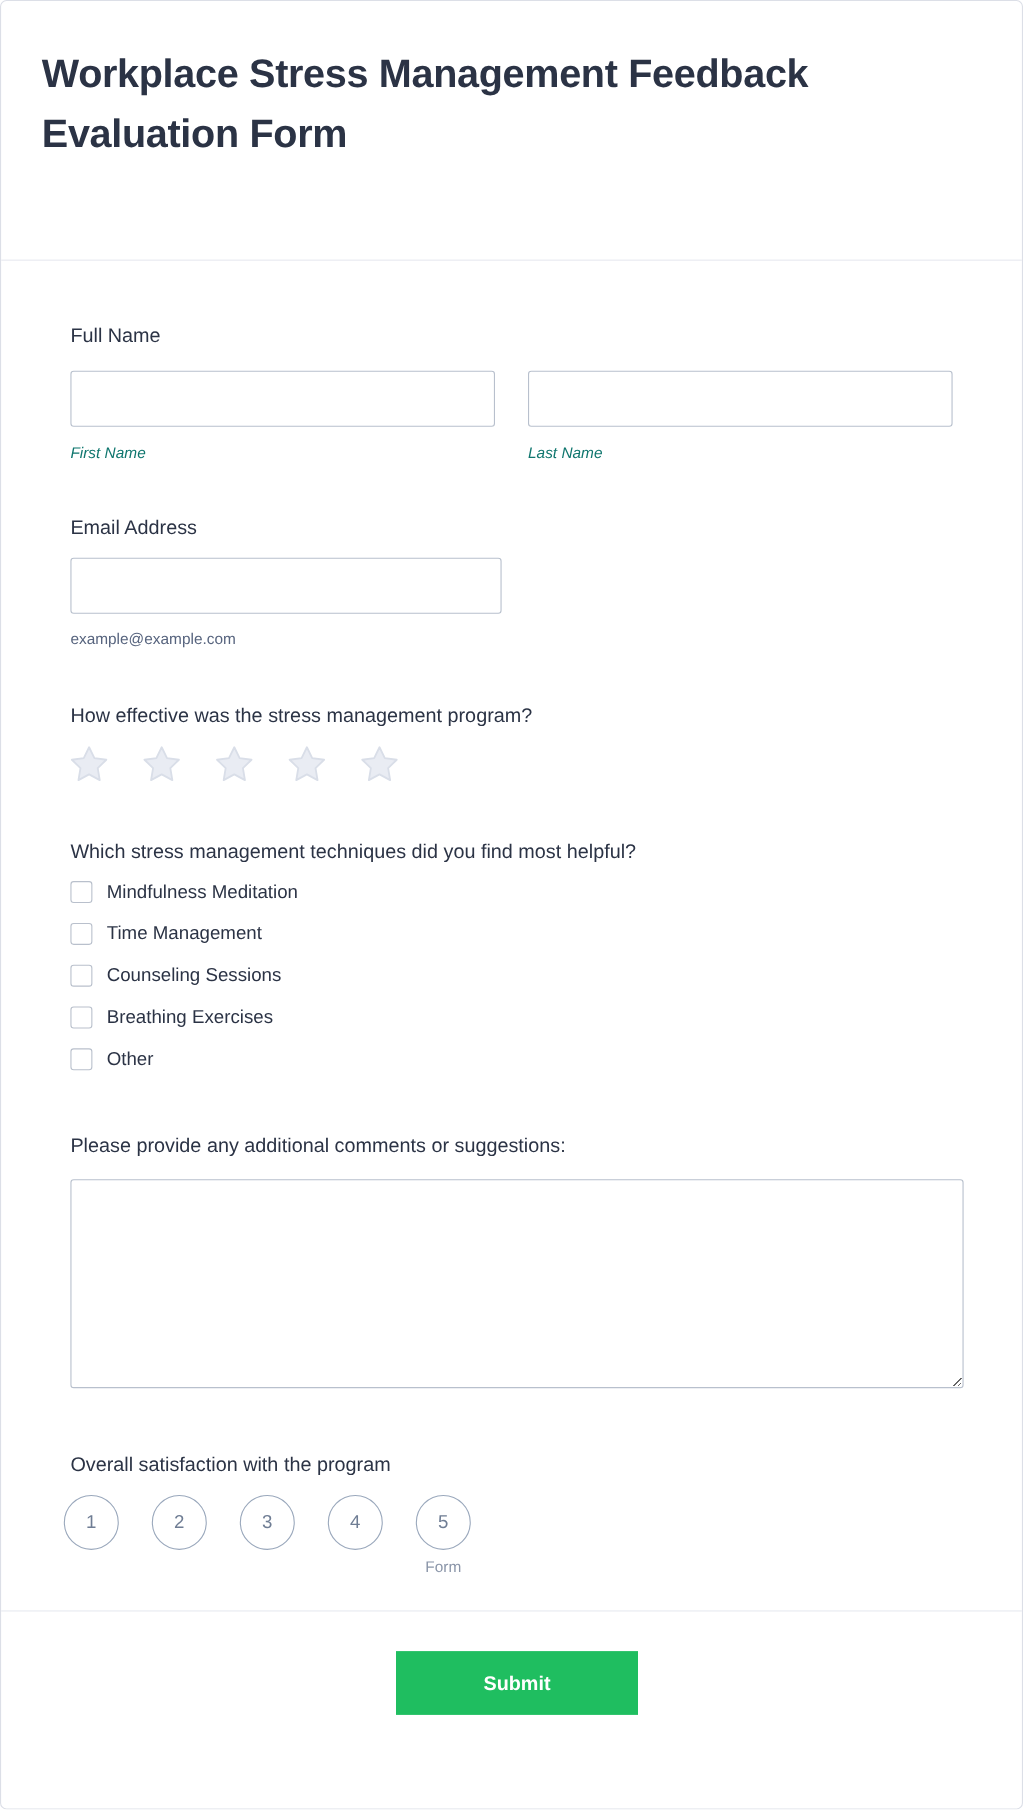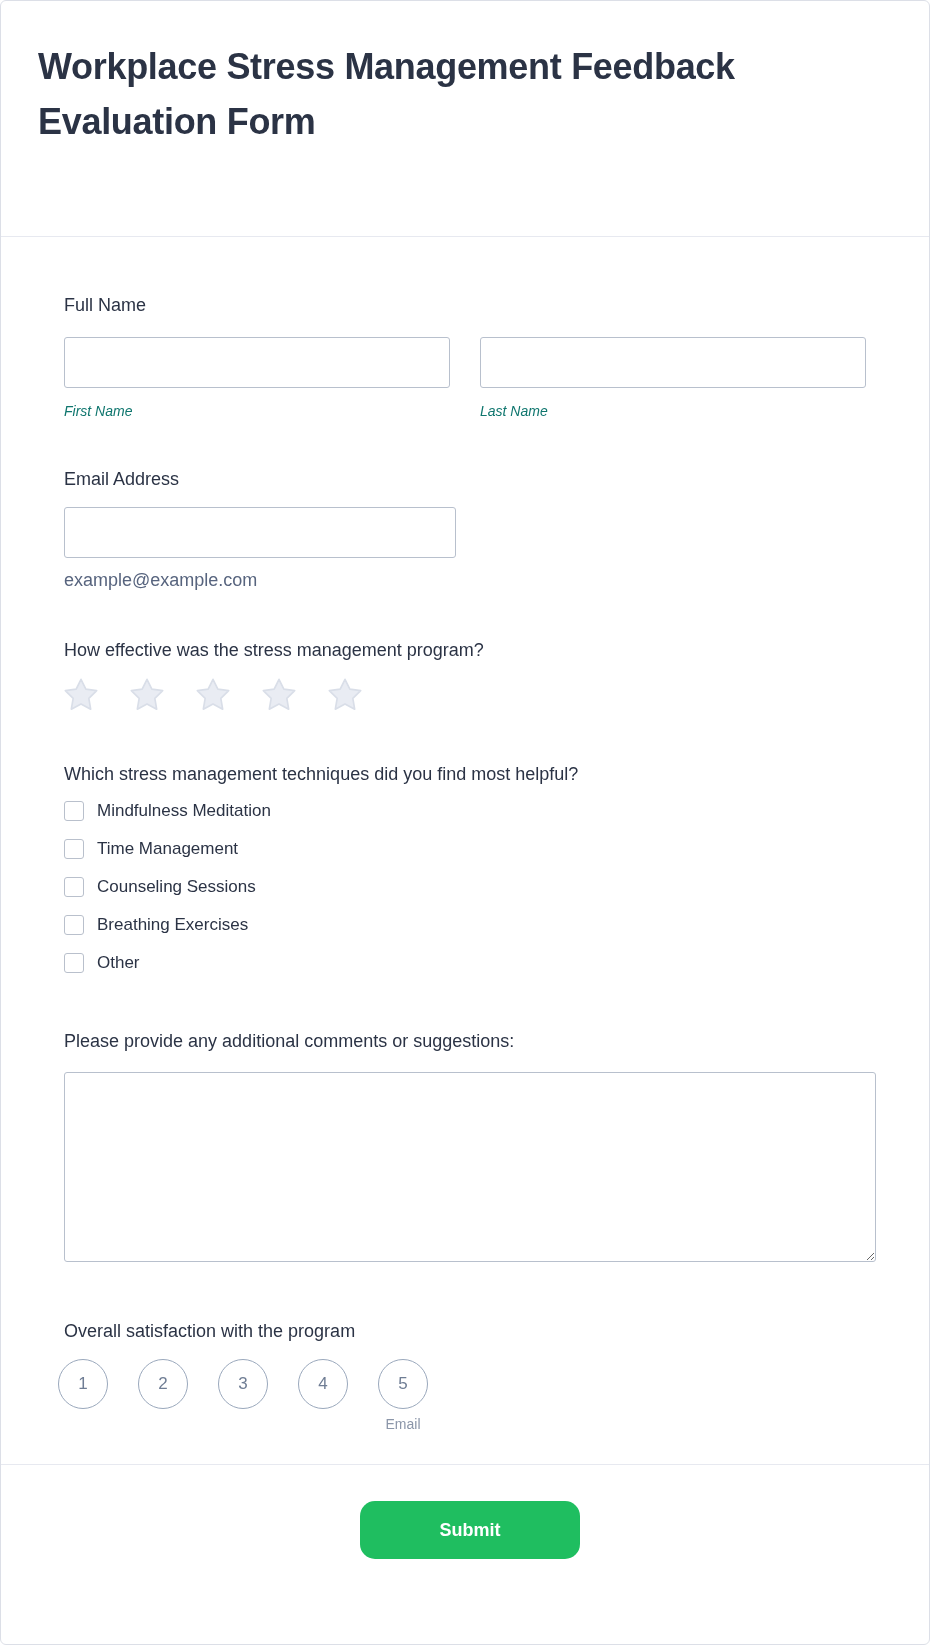--- a/index.html
+++ b/index.html
@@ -65,21 +65,21 @@
     line-height: 15px;
     color: #0f766e;
     font-style: italic;
   }
 
   
   .q-email .q-label { margin-top: 50px; }
   .q-email .text-input { margin-top: 18px; width: 392px; }
   .hint {
     margin-top: 15px;
-    font-size: 18px;
+    font-size: 14px;
     line-height: 15px;
     color: #57647e;
   }
 
   
   .q-stars .q-label { margin-top: 52px; }
   .stars-row { margin-top: 15px; margin-left: -3px; display: flex; gap: 26px; }
   .star { width: 40px; height: 40px; cursor: pointer; }
 
   
@@ -142,21 +142,21 @@
   .footer-divider {
     margin-top: 32px;
     border-top: 1px solid #e7e9f0;
     width: 100%;
   }
   .submit-row { margin-top: 36px; display: flex; justify-content: center; }
   .submit-button {
     width: 220px; height: 58px;
     background: #1fbe60;
     border: none;
-    border-radius: 15px;
+    border-radius: 0;
     color: #ffffff;
     font-family: inherit;
     font-size: 18px;
     font-weight: 600;
     cursor: pointer;
     margin-left: 10px;
   }
 </style>
 </head>
 <body>
@@ -255,21 +255,21 @@
         <div class="scale-item">
           <div class="scale-circle">3</div>
           <div class="scale-under"></div>
         </div>
         <div class="scale-item">
           <div class="scale-circle">4</div>
           <div class="scale-under"></div>
         </div>
         <div class="scale-item">
           <div class="scale-circle">5</div>
-          <div class="scale-under">Email</div>
+          <div class="scale-under">Form</div>
         </div>
       </div>
     </div>
 
   </div>
 
   <div class="footer-divider"></div>
 
   <div class="submit-row">
     <button class="submit-button">Submit</button>

